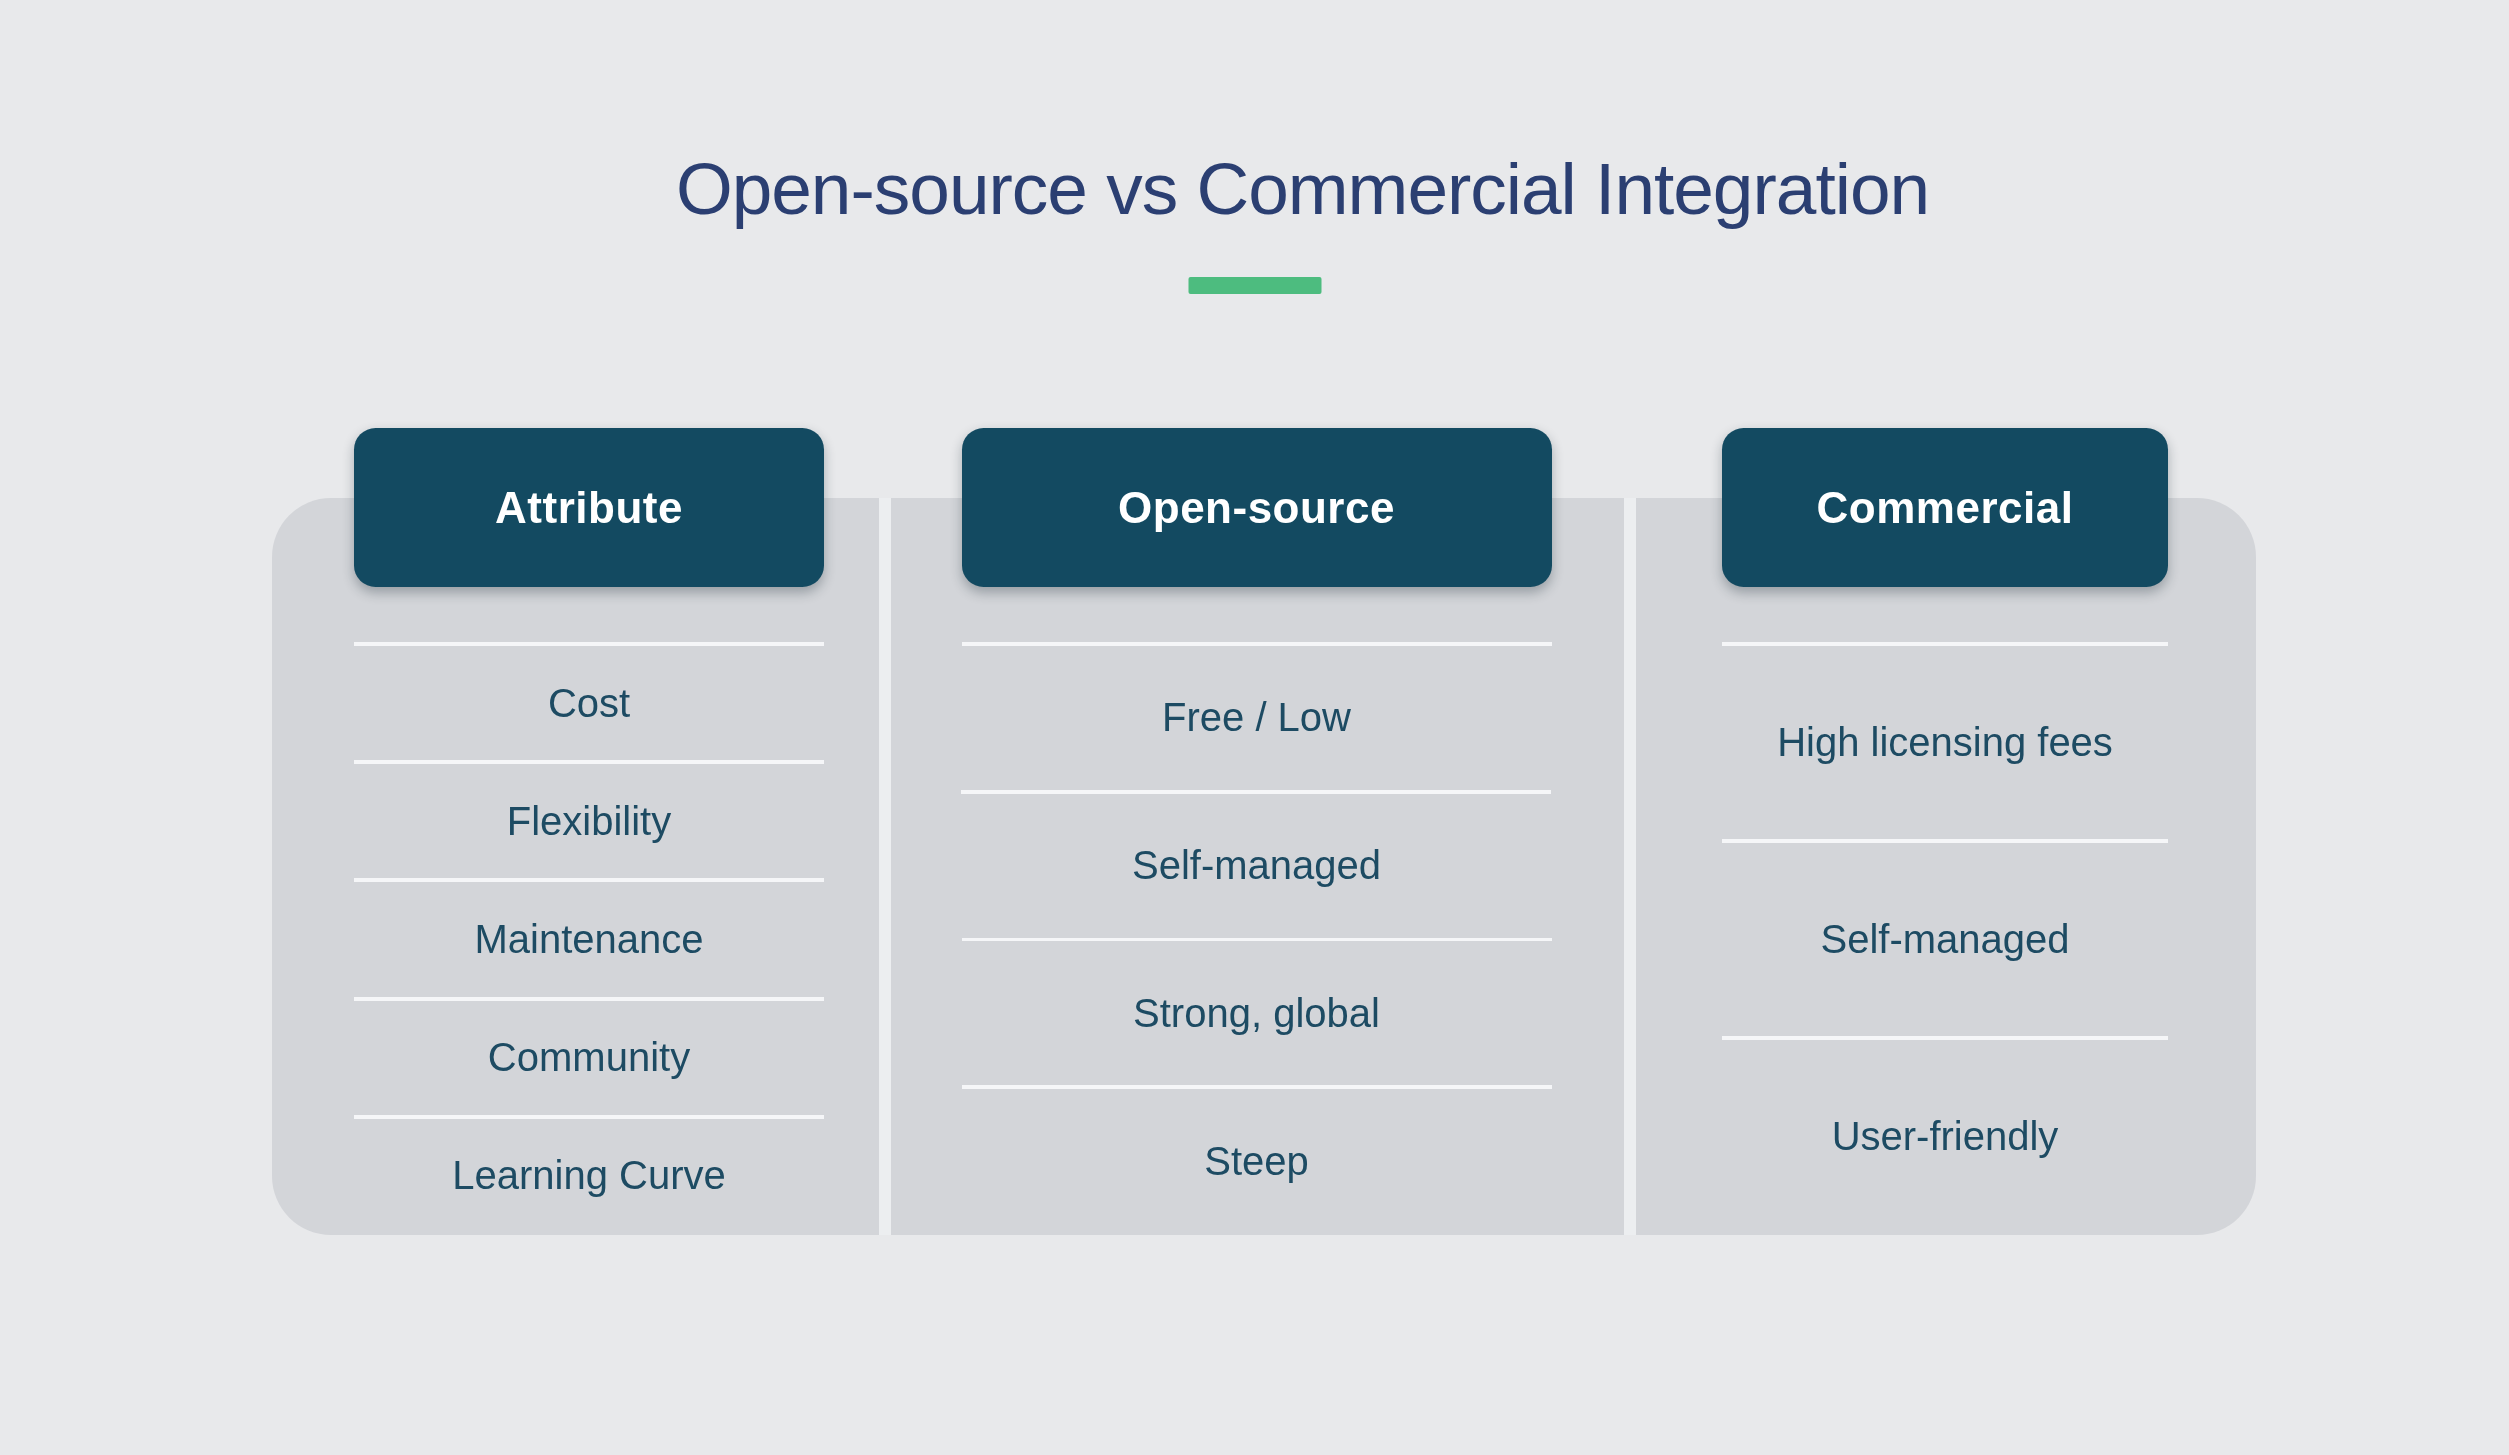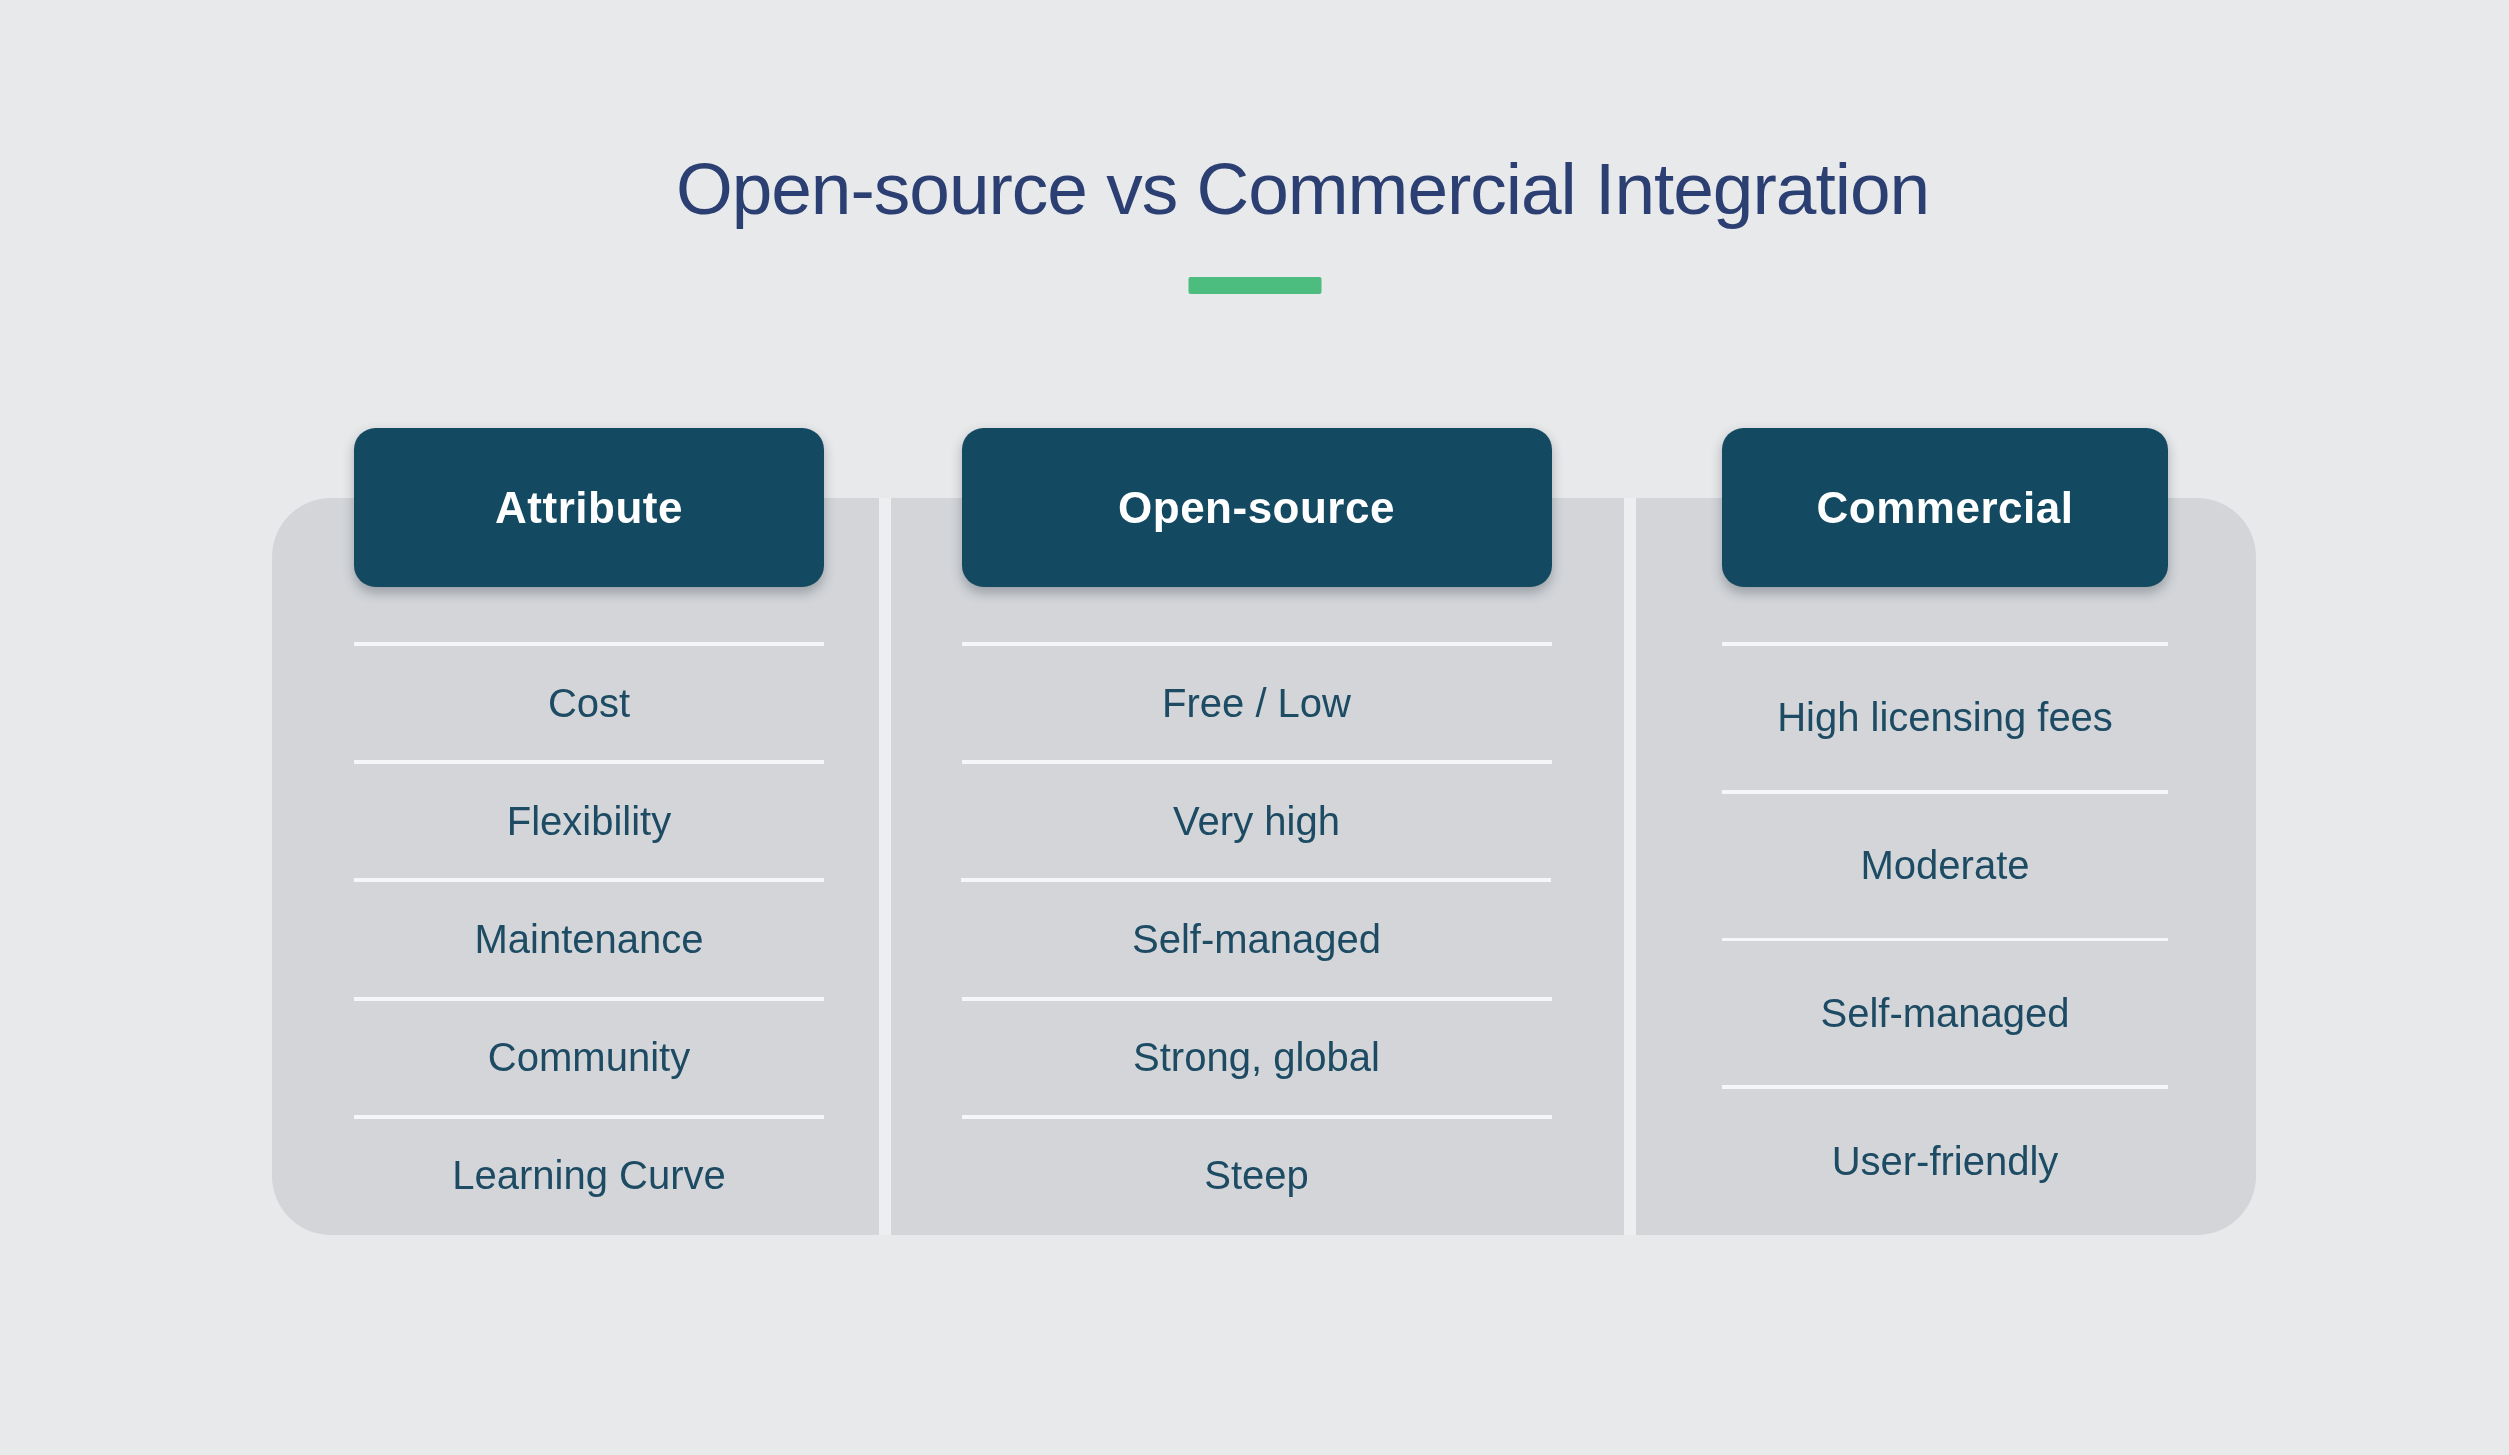--- a/index.html
+++ b/index.html
@@ -154,46 +154,40 @@
 
     <div class="column col2">
       <div class="header-box">
         <span>Open-source</span>
       </div>
       <div class="rows">
         <div class="cell">
             <span>Free / Low</span>
           </div>
         <div class="cell">
-            <span>Very high</span>
-          </div>
-        <div class="cell">
             <span>Self-managed</span>
           </div>
         <div class="cell">
             <span>Strong, global</span>
           </div>
         <div class="cell">
             <span>Steep</span>
           </div>
       </div>
     </div>
 
     <div class="column col3">
       <div class="header-box">
         <span>Commercial</span>
       </div>
       <div class="rows">
         <div class="cell">
             <span>High licensing fees</span>
           </div>
         <div class="cell">
-            <span>Moderate</span>
-          </div>
-        <div class="cell">
             <span>Self-managed</span>
           </div>
         <div class="cell">
             <span>User-friendly</span>
           </div>
       </div>
     </div>
   </div>
 
 </div>

